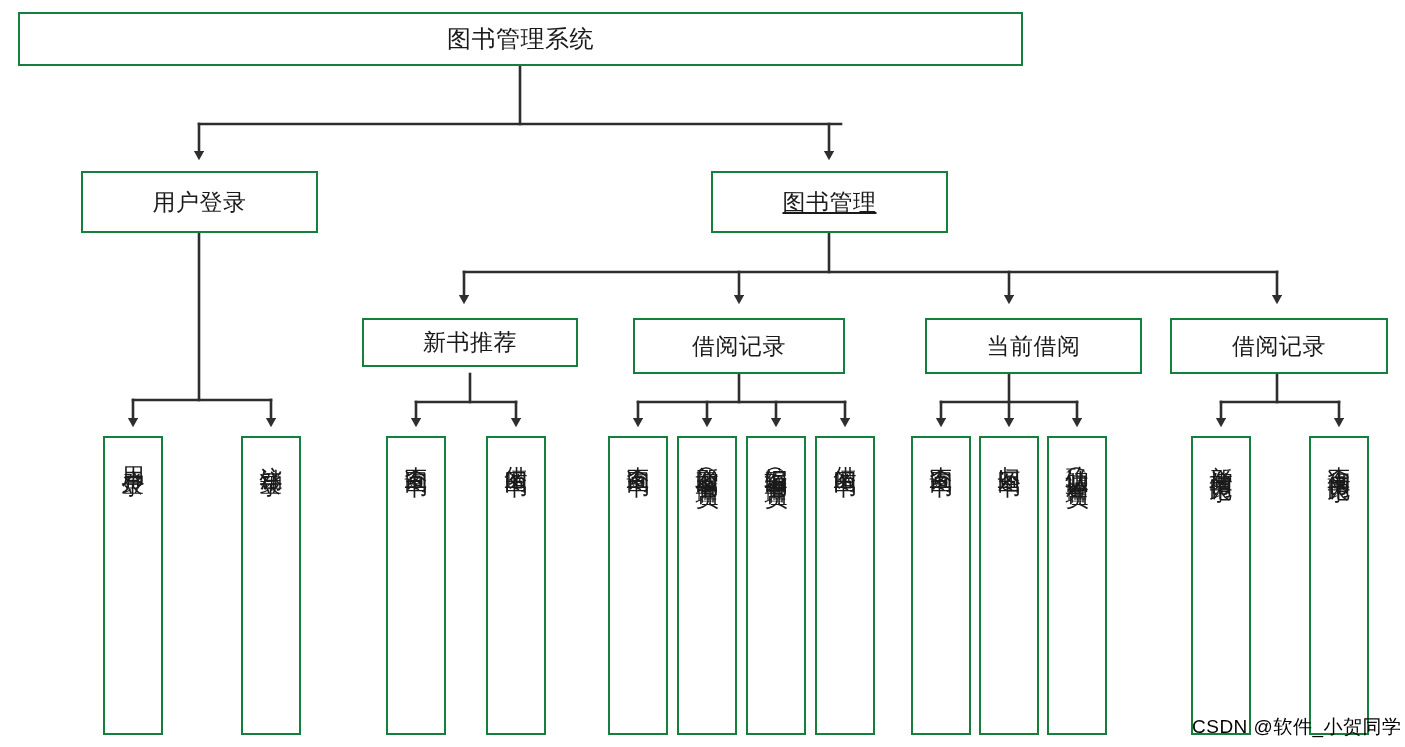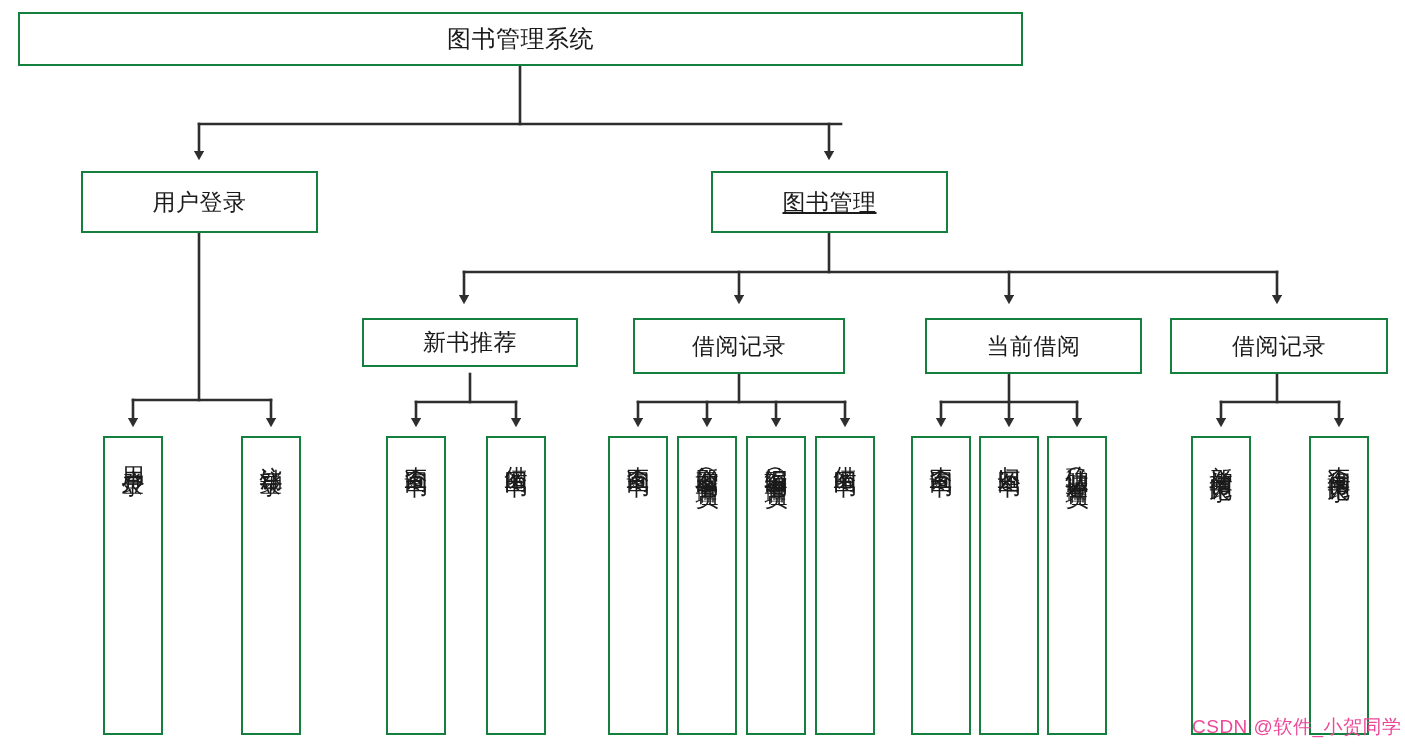--- a/index.html
+++ b/index.html
@@ -53,21 +53,21 @@
   .node.vert .lbl {
     writing-mode: vertical-rl;
     text-orientation: upright;
     font-size: 23px;
     letter-spacing: 3px;
   }
   .node.root .lbl { font-size: 24px; }
   .watermark {
     position: absolute;
     font-size: 19px;
-    color: #ec4899;
+    color: #000000;
     white-space: nowrap;
     letter-spacing: 0.5px;
   }
 </style>
 </head>
 <body>
 
 <div id="canvas">
 
   <svg id="wires" viewBox="0 0 1405 747" xmlns="http://www.w3.org/2000/svg">

